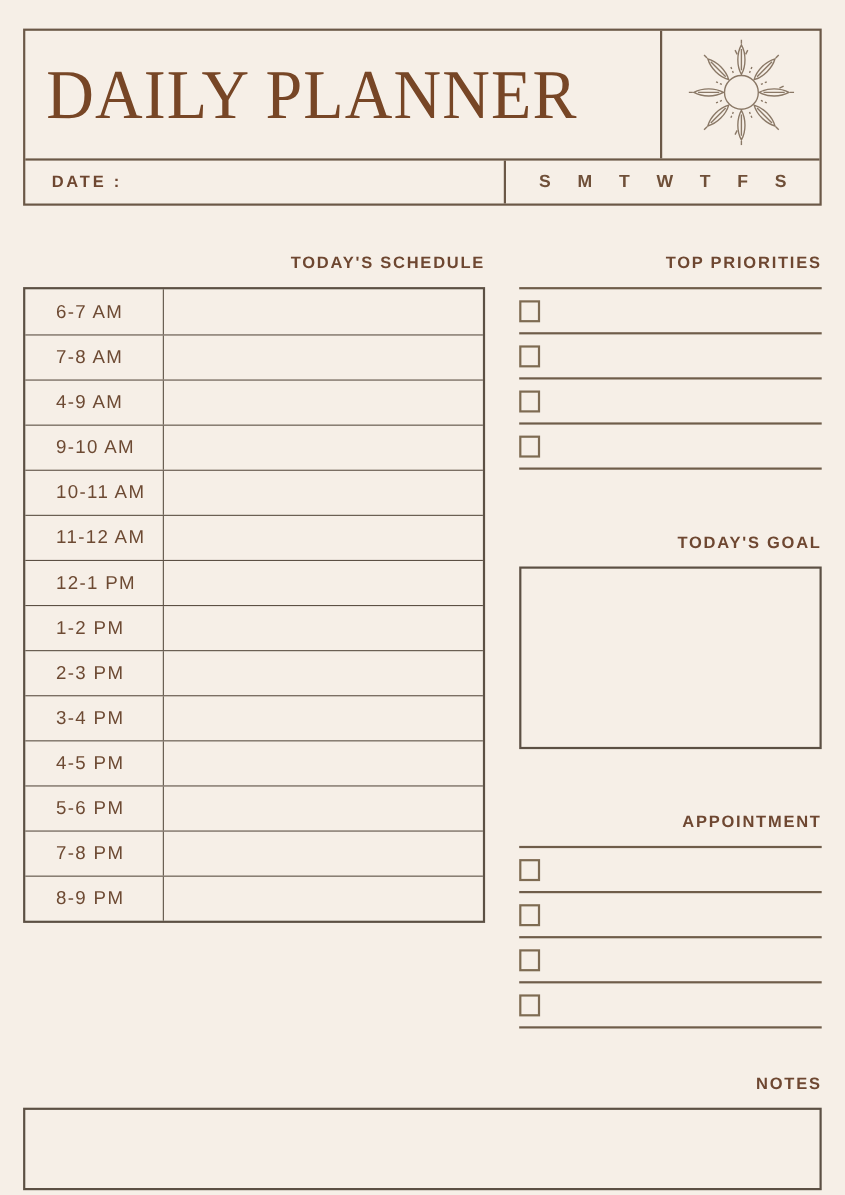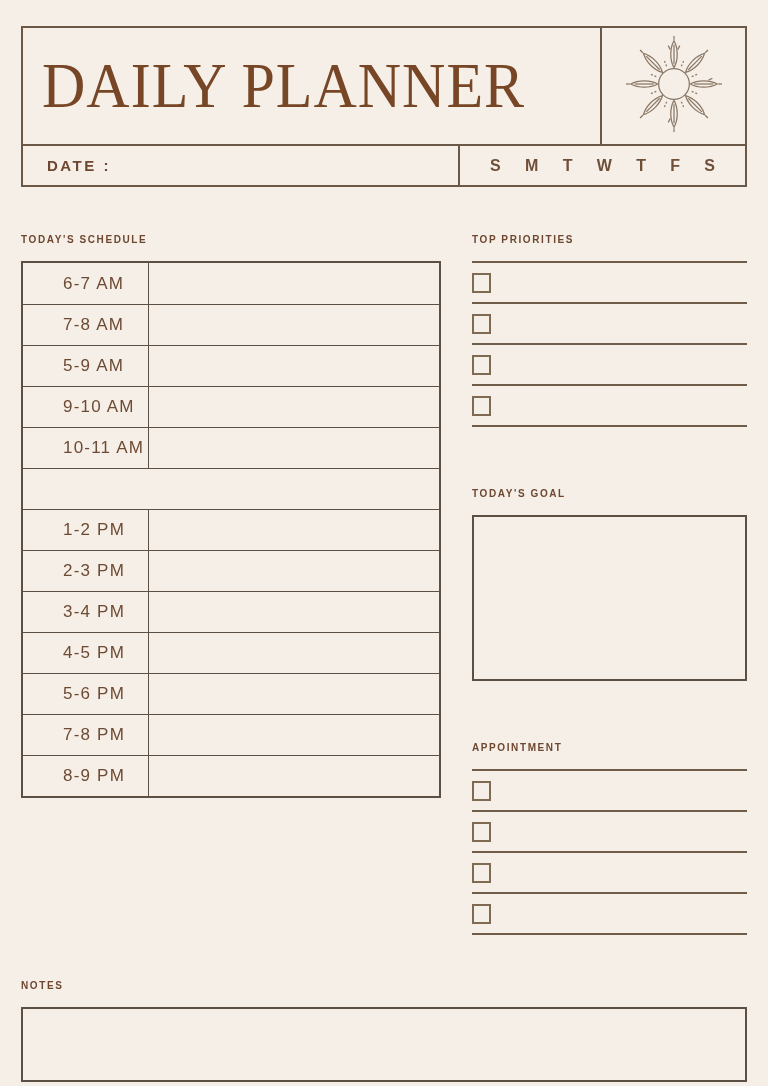--- a/index.html
+++ b/index.html
@@ -33,30 +33,30 @@
   .days-cell { flex:1; display:flex; align-items:center; justify-content:space-between;
     padding:0 30px; }
   .day { font-size:16px; font-weight:600; color:#6f4f38; cursor:pointer; }
 
   
   .columns { display:flex; gap:31px; margin-top:44px; }
   .left-col { width:420px; }
   .right-col { flex:1; }
 
   .section-heading {
-    font-size:10px; font-weight:700; letter-spacing:1.6px;
-    color:#6e4731; line-height:18px; margin-bottom:12px;
+    font-size:15px; font-weight:700; letter-spacing:1.6px;
+    color:#6e4731; line-height:18px; margin-bottom:12px;text-align:right;
   }
 
   
   .schedule-table { border:2px solid #5c5044; }
   .slot-row { display:flex; height:41px; border-top:1.5px solid #5c5044; }
   .slot-row:first-of-type { border-top:none; }
   .slot-label { width:126px; border-right:1.5px solid #5c5044;
-    display:flex; align-items:center; padding-left:40px;
+    display:flex; align-items:center; padding-left:28px;
     font-size:17px; letter-spacing:1.2px; color:#6d4a33; }
   .slot-entry { flex:1; }
 
   
   .rule { height:2px; background:#6f5d4a; }
   .check-item { height:41px; border-bottom:2px solid #6f5d4a;
     display:flex; align-items:center; }
   .checkbox { width:19px; height:20px; border:2px solid #7e6b52;
     background:transparent; cursor:pointer; }
   .entry-line { flex:1; height:100%; }
@@ -191,38 +191,43 @@
             <div class="slot-label">6-7 AM</div>
             <div class="slot-entry"></div>
           </div>
 
           <div class="slot-row">
             <div class="slot-label">7-8 AM</div>
             <div class="slot-entry"></div>
           </div>
 
           <div class="slot-row">
-            <div class="slot-label">5-9 AM</div>
+            <div class="slot-label">4-9 AM</div>
             <div class="slot-entry"></div>
           </div>
 
           <div class="slot-row">
             <div class="slot-label">9-10 AM</div>
             <div class="slot-entry"></div>
           </div>
 
           <div class="slot-row">
             <div class="slot-label">10-11 AM</div>
             <div class="slot-entry"></div>
           </div>
 
           <div class="slot-row">
-            <div class="slot-entry"></div>
-          </div>
-
+            <div class="slot-label">11-12 AM</div>
+            <div class="slot-entry"></div>
+          </div>
+
+          <div class="slot-row">
+            <div class="slot-label">12-1 PM</div>
+            <div class="slot-entry"></div>
+          </div>
 
           <div class="slot-row">
             <div class="slot-label">1-2 PM</div>
             <div class="slot-entry"></div>
           </div>
 
           <div class="slot-row">
             <div class="slot-label">2-3 PM</div>
             <div class="slot-entry"></div>
           </div>

